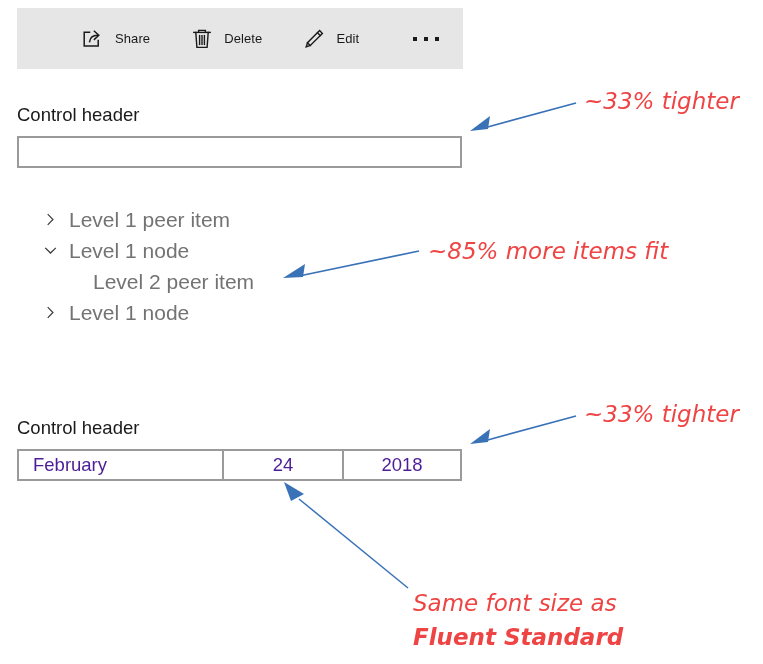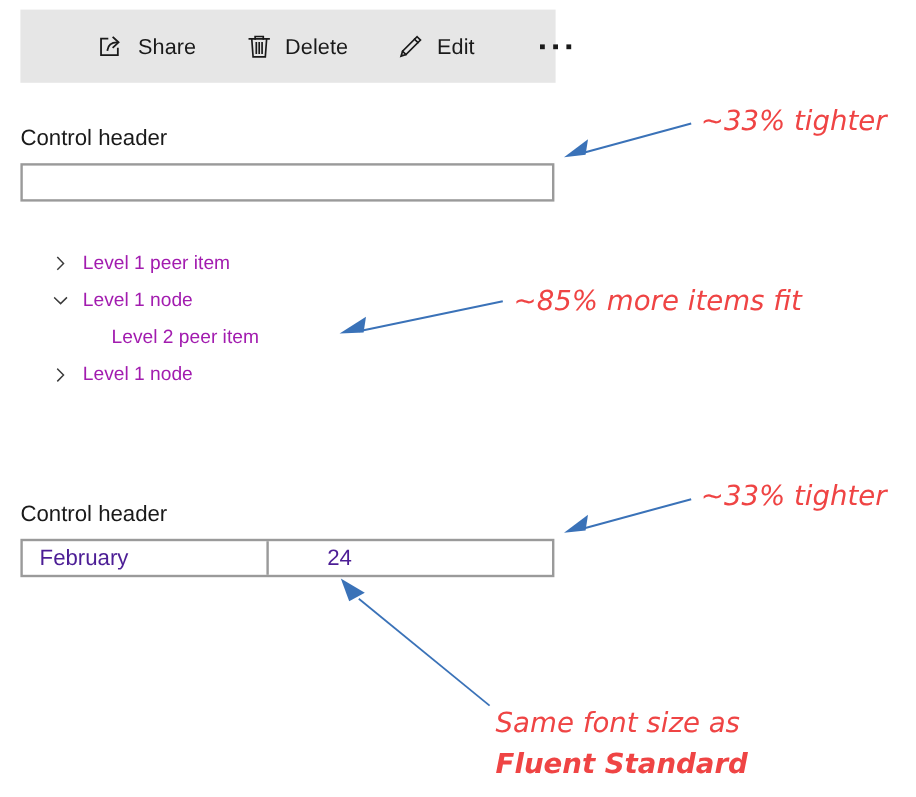--- a/index.html
+++ b/index.html
@@ -39,21 +39,21 @@
   .cmd-btn .glyph {
     display: inline-flex;
     align-items: center;
     justify-content: center;
     width: 26px;
     height: 26px;
     margin-right: 9px;
     color: #1a1a1a;
   }
   .cmd-btn .cmd-label {
-    font-size: 18px;
+    font-size: 13px;
     color: #1a1a1a;
     letter-spacing: .1px;
     line-height: 1;
   }
   .cmd-btn.share { margin-left: 53px; }
   .cmd-btn.edit  { margin-left: 19px; }
   .cmd-btn.delete{ margin-left: 19px; }
   .cmd-overflow {
     margin-left: 34px;
     display: flex;
@@ -108,22 +108,22 @@
   .tree-chev {
     width: 22px;
     display: flex;
     align-items: center;
     justify-content: center;
     flex: 0 0 auto;
     color: #3b3b3b;
   }
   .tree-chev.hidden { visibility: hidden; }
   .tree-label {
-    font-size: 16px;
-    color: #a21caf;
+    font-size: 21px;
+    color: #737373;
     line-height: 1;
     white-space: nowrap;
   }
   .indent-0 .tree-chev { margin-left: 22px; }
   .indent-0 .tree-label { margin-left: 8px; }
   .indent-1 .tree-chev { margin-left: 46px; }
   .indent-1 .tree-label { margin-left: 8px; }
 
   
   .datepicker {
@@ -261,20 +261,21 @@
     </span>
     <span class="tree-label">Level 1 node</span>
   </div>
 </div>
 
 <div class="control-header" style="top:419px;">Control header</div>
 
 <div class="datepicker">
   <div class="dp-field dp-month">February</div>
   <div class="dp-field dp-day">24</div>
+  <div class="dp-field dp-year">2018</div>
 </div>
 
 <div class="anno" style="left:584px; top:86px;">~33% tighter</div>
 <svg class="arrow" style="left:470px; top:100px;" width="110" height="36">
   <line x1="14" y1="28" x2="106" y2="3" stroke="#3a72b8" stroke-width="1.7"></line>
   <polygon points="0,31 20,16 18,29" fill="#3a72b8"></polygon>
 </svg>
 
 <div class="anno" style="left:428px; top:236px;">~85% more items fit</div>
 <svg class="arrow" style="left:283px; top:248px;" width="140" height="36">

